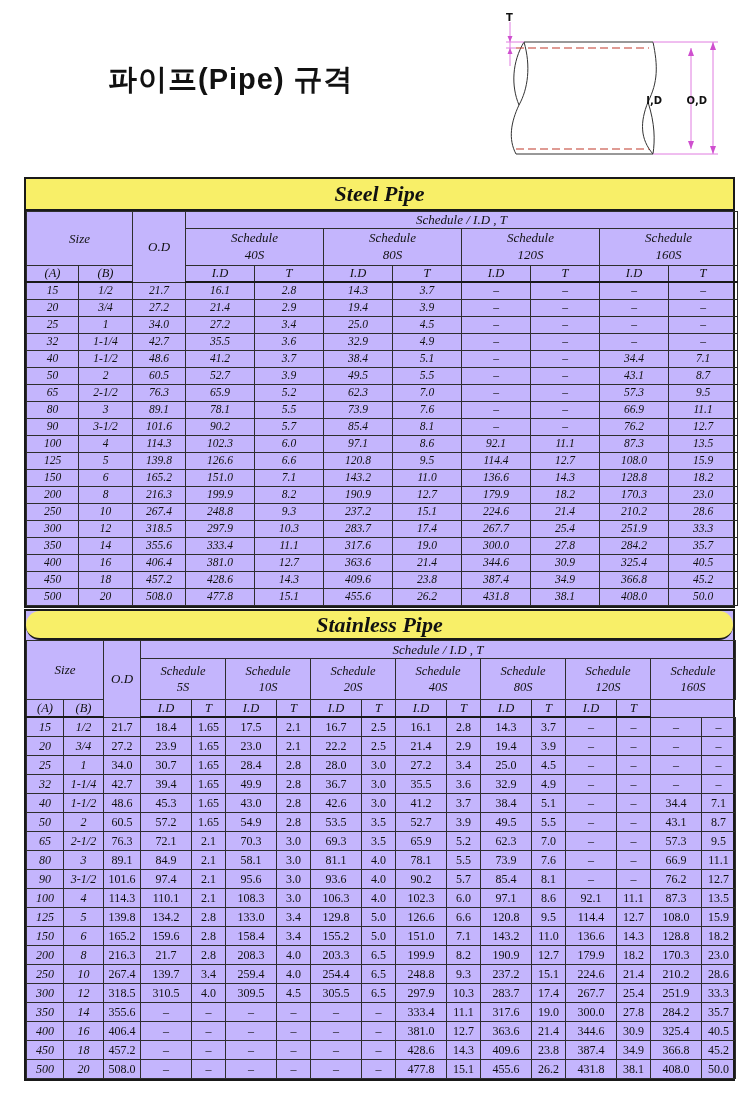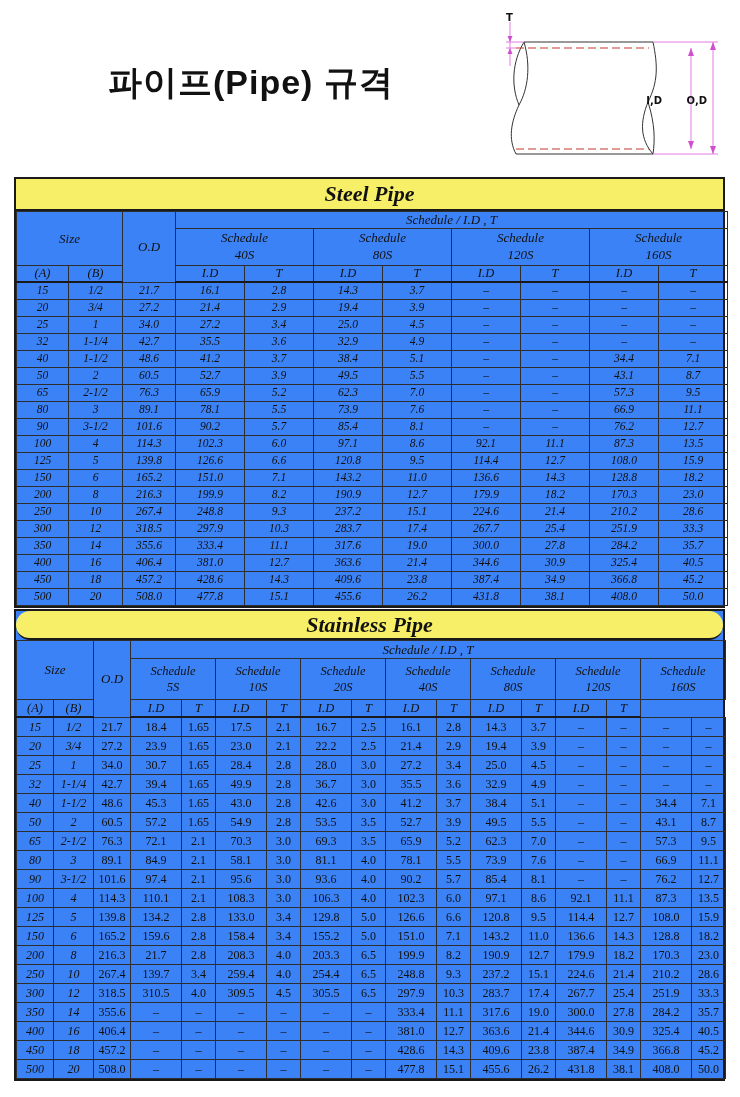--- a/index.html
+++ b/index.html
@@ -1,26 +1,26 @@
 <!DOCTYPE html>
 <html><head>
 <meta charset="utf-8">
 <style>
   html,body { margin:0; padding:0; }
   body { width:740px; height:1097px; background:#ffffff; position:relative;
          font-family:"Liberation Serif", serif; }
 
-  .page-title { position:absolute; left:108px; top:60px; font-size:34px;
+  .page-title { position:absolute; left:108px; top:60px; font-size:29px;
                 font-weight:bold; color:#111;
                 font-family:"Liberation Sans", sans-serif; letter-spacing:1px; }
 
   .diagram { position:absolute; left:486px; top:12px; width:252px; height:156px; }
 
-  .tbl-wrap { position:absolute; left:14px; width:711px;
-              border:2px solid #1a1a1a; background:#3b82f6; box-sizing:border-box; }
+  .tbl-wrap { position:absolute; left:24px; width:711px;
+              border:2px solid #1a1a1a; background:#c4b5fd; box-sizing:border-box; }
   .steel-wrap { top:177px; }
   .stainless-wrap { top:609px; }
 
   .band { background:#f8ef68; border-bottom:2px solid #1a1a1a; text-align:center;
           font-style:italic; font-weight:600; font-size:22px; color:#111; }
   .steel-wrap .band { height:30px; line-height:30px; }
   .stainless-wrap .band { height:27px; line-height:27px;border-radius:14px; }
 
   table { width:100%; border-collapse:collapse; table-layout:fixed; color:#111; }
   th, td { border:1px solid #2e2e2e; text-align:center; padding:0;

